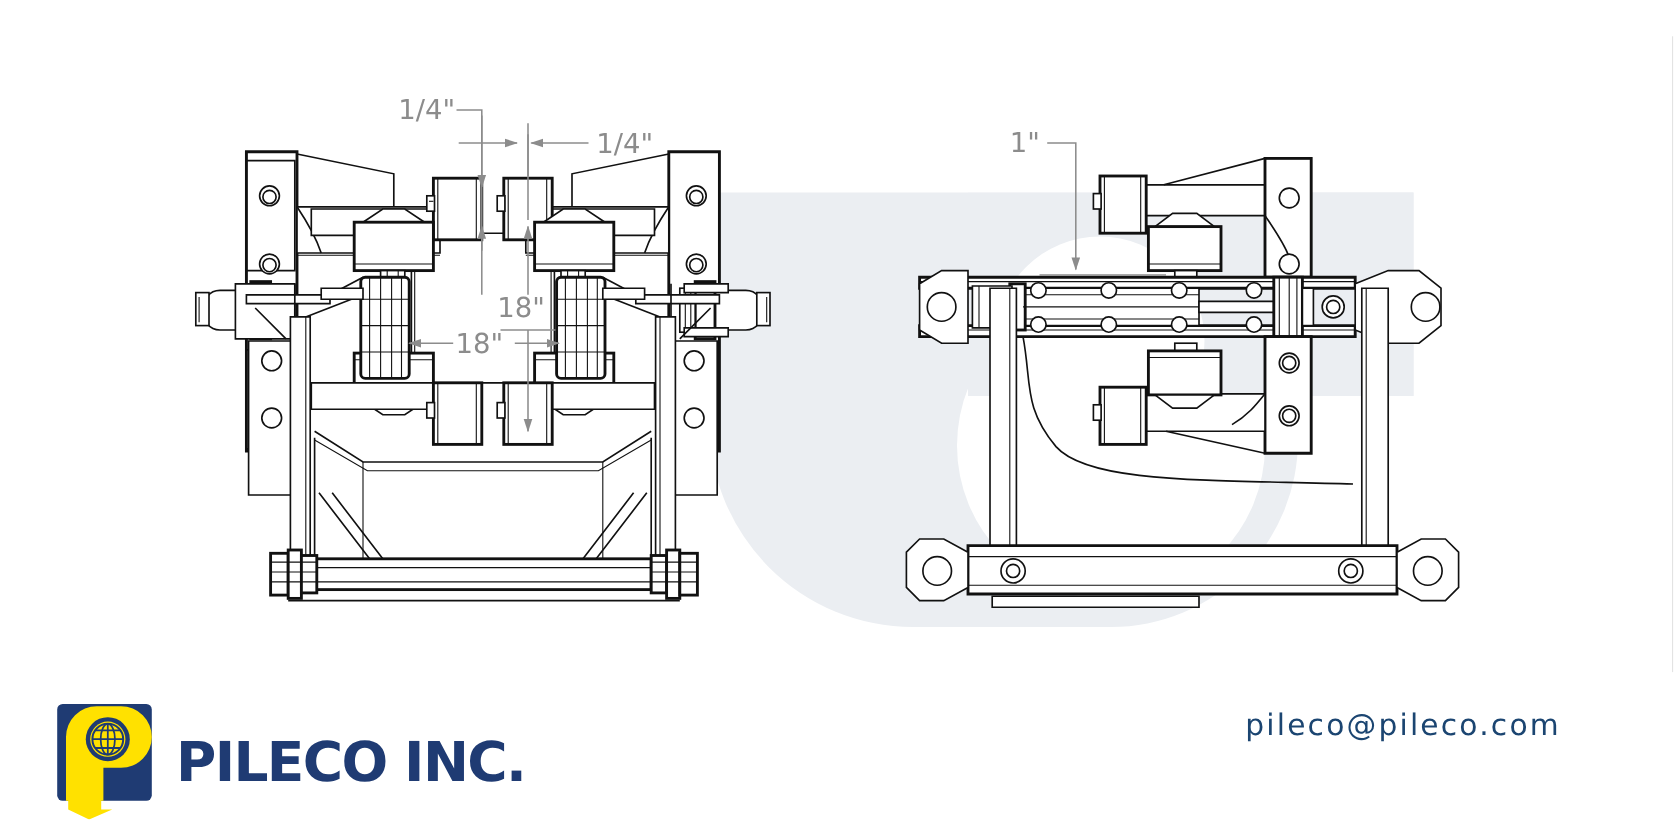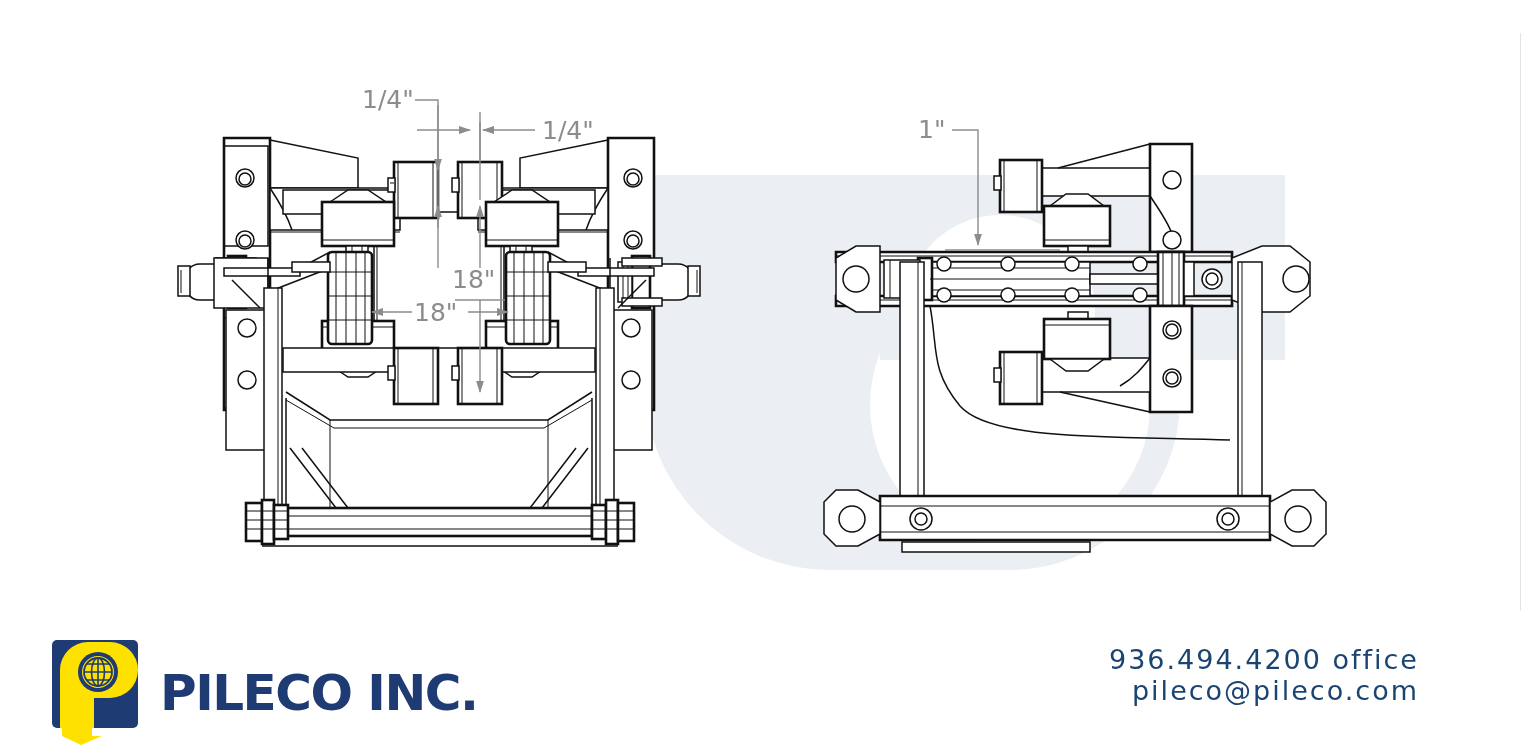--- a/index.html
+++ b/index.html
@@ -419,18 +419,17 @@
         <circle cx="50" cy="32" r="14" fill="none" stroke="#1f3b73" stroke-width="1.8"></circle>
         <g stroke="#1f3b73" stroke-width="1.6" fill="none">
           <ellipse cx="50" cy="32" rx="6.5" ry="14"></ellipse>
           <path d="M36,32 H64 M38.5,24 H61.5 M38.5,40 H61.5 M50,18 V46"></path>
         </g>
       </svg>
       <div class="logo-word">PILECO INC.</div>
     </div>
 
     <div class="contact">
-      <div>936.494.4200 office</div>
       <div>pileco@pileco.com</div>
     </div>
   </div>
 
 </div>
 
 </body></html>

